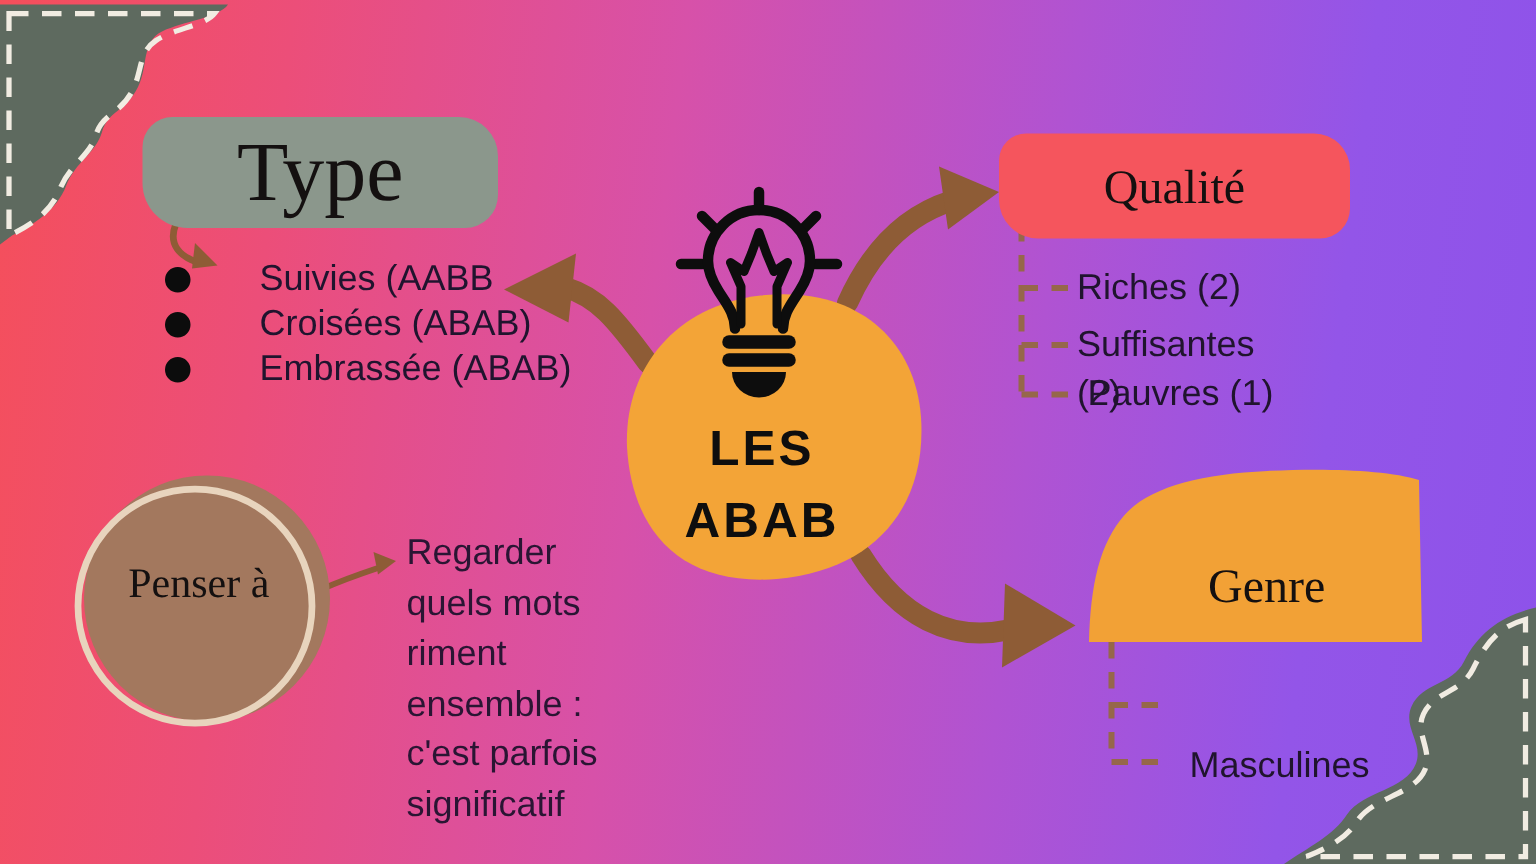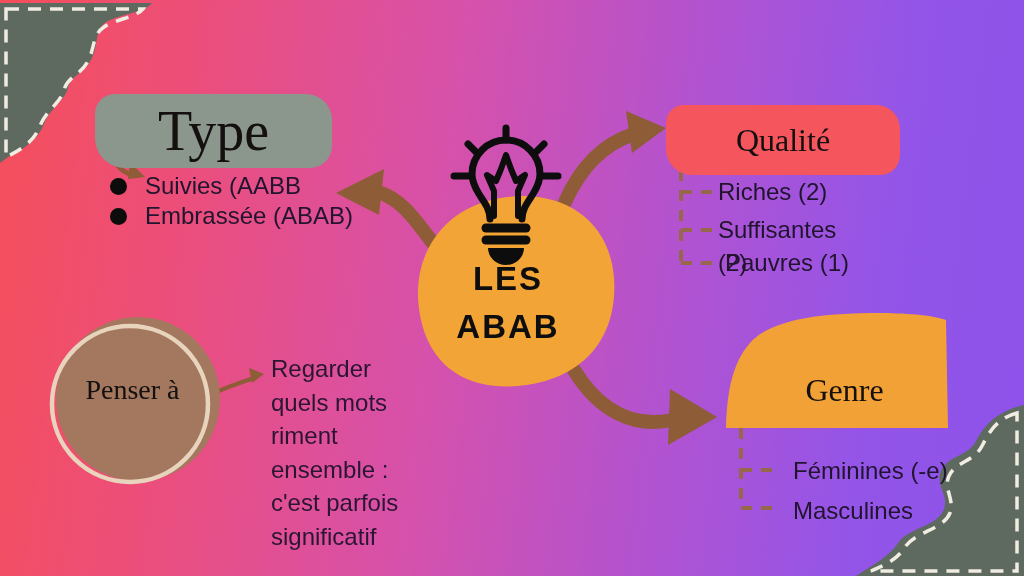--- a/index.html
+++ b/index.html
@@ -4,40 +4,40 @@
 <style>
   html,body{margin:0;padding:0;background:#222;}
   .stage{
     position:relative;width:1024px;height:576px;overflow:hidden;
     background:linear-gradient(97deg,#f54f5a 0%,#ec4e79 18%,#d751a9 42%,#b053d2 66%,#9355e8 84%,#8d52ea 100%);
     font-family:"Liberation Sans", sans-serif;
   }
   .art{position:absolute;left:0;top:0;width:1024px;height:576px;}
   .abs{position:absolute;}
   .display{font-family:"Liberation Serif", serif;color:#141010;}
-  .hbox{display:flex;align-items:center;justify-content:center;margin-top:16px;}
+  .hbox{display:flex;align-items:center;justify-content:center;}
   .type-box{left:95px;top:78px;width:237px;height:74px;background:#8b978c;border-radius:20px 26px 22px 30px;}
   .type-label{font-size:56px;}
   .qualite-box{left:666px;top:89px;width:234px;height:70px;background:#f5555d;border-radius:18px 24px 20px 26px;}
   .qualite-label{font-size:32px;}
   .genre-label{left:742px;top:372px;width:205px;text-align:center;font-size:32px;}
   .penser-label{left:50px;top:374px;width:165px;text-align:center;font-size:28px;}
   .item{color:#20142e;font-size:24px;line-height:32px;white-space:nowrap;}
   .type-list{left:110px;top:171px;display:flex;flex-direction:column;gap:0;}
   .trow{display:flex;align-items:center;height:30px;}
   .dot{width:17px;height:17px;border-radius:50%;background:#0c0c0c;margin-right:18px;flex:0 0 auto;}
-  .trow .item{line-height:30px;}
+  .trow .item{line-height:30px;margin-left:28px;}
   .q-riches{left:718px;top:176px;}
   .q-suff{left:718px;top:213px;width:152px;white-space:normal;line-height:33px;}
   .q-pauvres{left:725px;top:247px;}
   .g-fem{left:793px;top:455px;}
   .g-masc{left:793px;top:495px;}
   .note{left:271px;top:352px;width:160px;color:#2a1533;font-size:24px;line-height:33.5px;}
   .title{left:433px;width:150px;text-align:center;font-weight:800;font-size:33px;
-         letter-spacing:2px;color:#0e0e0e;}
+         letter-spacing:2px;color:#0e0e0e;margin-top:20px;}
   .title.l1{top:260px;}
   .title.l2{top:308px;}
   .bulb{left:450px;top:124px;}
 </style>
 </head>
 <body>
 
 <div class="stage">
 
   <svg class="art" viewBox="0 0 1024 576">
@@ -108,29 +108,32 @@
   <div class="abs display genre-label">Genre</div>
   <div class="abs display penser-label">Penser à</div>
 
   <div class="abs type-list">
     <div class="trow">
       <span class="dot"></span>
       <span class="item">Suivies (AABB</span>
     </div>
     <div class="trow">
       <span class="dot"></span>
+      <span class="item">Croisées (ABAB)</span>
+    </div>
+    <div class="trow">
+      <span class="dot"></span>
       <span class="item">Embrassée (ABAB)</span>
     </div>
   </div>
 
   <div class="abs item q-riches">Riches (2)</div>
   <div class="abs item q-suff">Suffisantes (2)</div>
   <div class="abs item q-pauvres">Pauvres (1)</div>
 
-  <div class="abs item g-fem">Féminines (-e)</div>
   <div class="abs item g-masc">Masculines</div>
 
   <div class="abs note">Regarder quels mots riment ensemble : c'est parfois significatif</div>
 
   <div class="abs title l1">LES</div>
   <div class="abs title l2">ABAB</div>
 
   <svg class="abs bulb" width="112" height="142" viewBox="0 0 112 142">
     <g stroke="#0d0d0d" stroke-width="7" stroke-linecap="round" stroke-linejoin="round" fill="none">
       <path d="M56,4 L56,16"></path>

